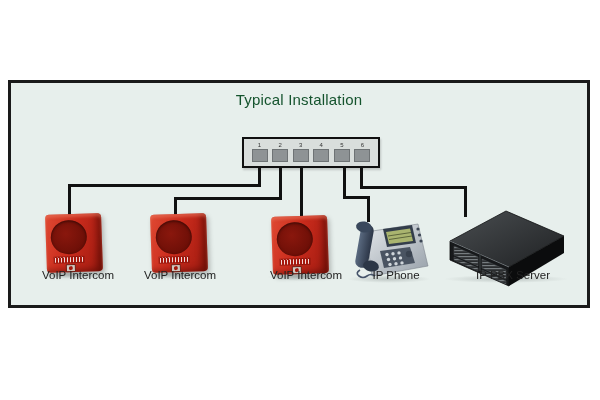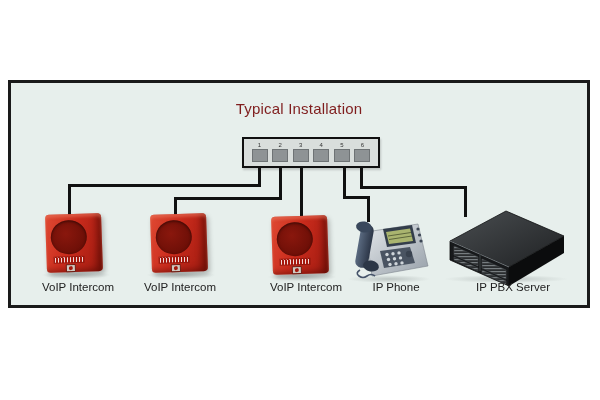--- a/index.html
+++ b/index.html
@@ -6,39 +6,39 @@
   body{
     width:600px;height:400px;background:#ffffff;
     font-family:"Liberation Sans","DejaVu Sans",sans-serif;
     position:relative;overflow:hidden;
   }
   .frame{
     position:absolute;left:8px;top:80px;width:582px;height:228px;
     box-sizing:border-box;border:3px solid #1a1a1a;background:#e7efec;
   }
   .title{
-    position:absolute;left:0;top:17px;width:100%;text-align:center;
-    font-size:15px;color:#7f1d1d;letter-spacing:.2px;
+    position:absolute;left:0;top:8px;width:100%;text-align:center;
+    font-size:15px;color:#14532d;letter-spacing:.2px;
   }
   .hub-label{
     position:absolute;left:231px;top:38px;width:138px;text-align:center;
     font-size:11px;color:#222;white-space:nowrap;
   }
   .hub{
     position:absolute;left:231px;top:54px;width:138px;height:31px;
     box-sizing:border-box;border:2px solid #101010;background:#d9dedc;
     display:flex;justify-content:space-between;align-items:flex-end;
     padding:2px 7px 4px 7px;box-shadow:1px 2px 2px rgba(0,0,0,.18);
   }
   .portcell{display:flex;flex-direction:column;align-items:center;width:17px;}
   .portnum{font-size:6px;line-height:7px;color:#333;}
   .jack{width:16px;height:13px;background:#8e9395;border:1px solid #6e7375;box-sizing:border-box;}
   .wire{position:absolute;background:#111;}
   .dev-label{
-    position:absolute;top:198px;width:120px;text-align:center;
+    position:absolute;top:186px;width:120px;text-align:center;
     font-size:11.5px;color:#222;white-space:nowrap;
   }
   
   .intercom{
     position:absolute;width:56px;height:58px;border-radius:4px;
     background:linear-gradient(110deg,#e04a33 0%,#c92b1c 45%,#b02115 78%,#8c170d 100%);
     box-shadow:2px 3px 5px rgba(0,0,0,.25),
                inset 0 3px 3px rgba(255,140,110,.45),
                inset -5px -2px 6px rgba(70,5,0,.5);
     transform:rotate(-2deg);

